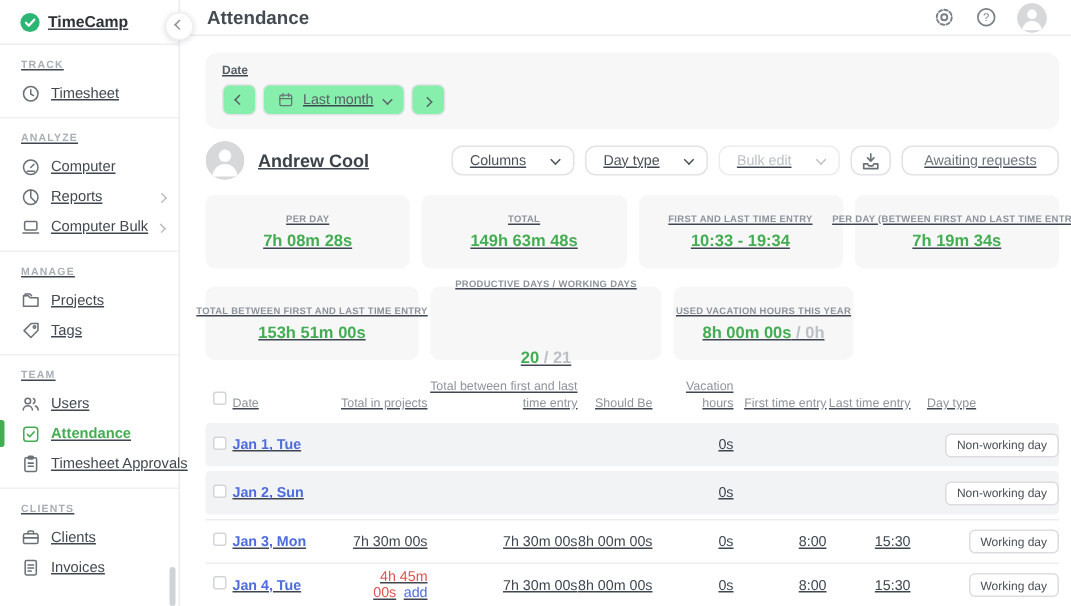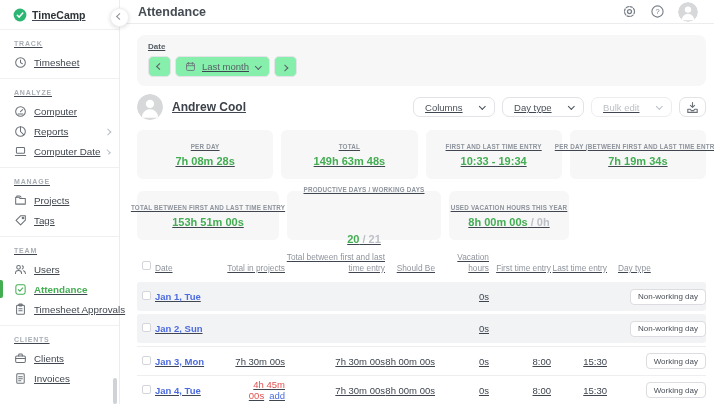--- a/index.html
+++ b/index.html
@@ -163,21 +163,21 @@
             <span>Reports</span>
             <span class="chv right nav-chevron"></span>
           </div>
           <div class="nav-item">
             <span class="icon">
               <svg class="ic" viewBox="0 0 14 14">
                 <rect x="2.6" y="2.8" width="8.8" height="6.2" rx="1"></rect>
                 <path d="M1.4 11.2h11.2"></path>
               </svg>
             </span>
-            <span>Computer Date</span>
+            <span>Computer Bulk</span>
             <span class="chv right nav-chevron"></span>
           </div>
         </div>
         <div class="section">
           <div class="section-label">MANAGE</div>
           <div class="nav-item">
             <span class="icon">
               <svg class="ic" viewBox="0 0 14 14">
                 <path d="M1.8 3.4h3.4l1.4 1.5h5.6v6H1.8z"></path>
                 <path d="M3 3.4V2.2h3.4l1.2 1.2"></path>
@@ -325,20 +325,23 @@
             <span class="chv down"></span>
           </button>
           <button class="abtn icon-only">
             <span class="exp-icon">
               <svg class="ic" viewBox="0 0 13 13">
                 <path d="M6.5 1.6v4.6M4.4 4.3l2.1 2.1 2.1-2.1"></path>
                 <path d="M1.8 8.2h2.6l.8 1.4h2.6l.8-1.4h2.6v3.2H1.8z"></path>
               </svg>
             </span>
           </button>
+          <button class="abtn awaiting">
+            <span>Awaiting requests</span>
+          </button>
         </div>
       </section>
 
       <section class="cards row1" id="cards1">
           <div class="card">
             <div class="card-label">PER DAY</div>
             <div class="card-value"><span>7h 08m 28s</span></div>
           </div>
           <div class="card">
             <div class="card-label">TOTAL</div>

